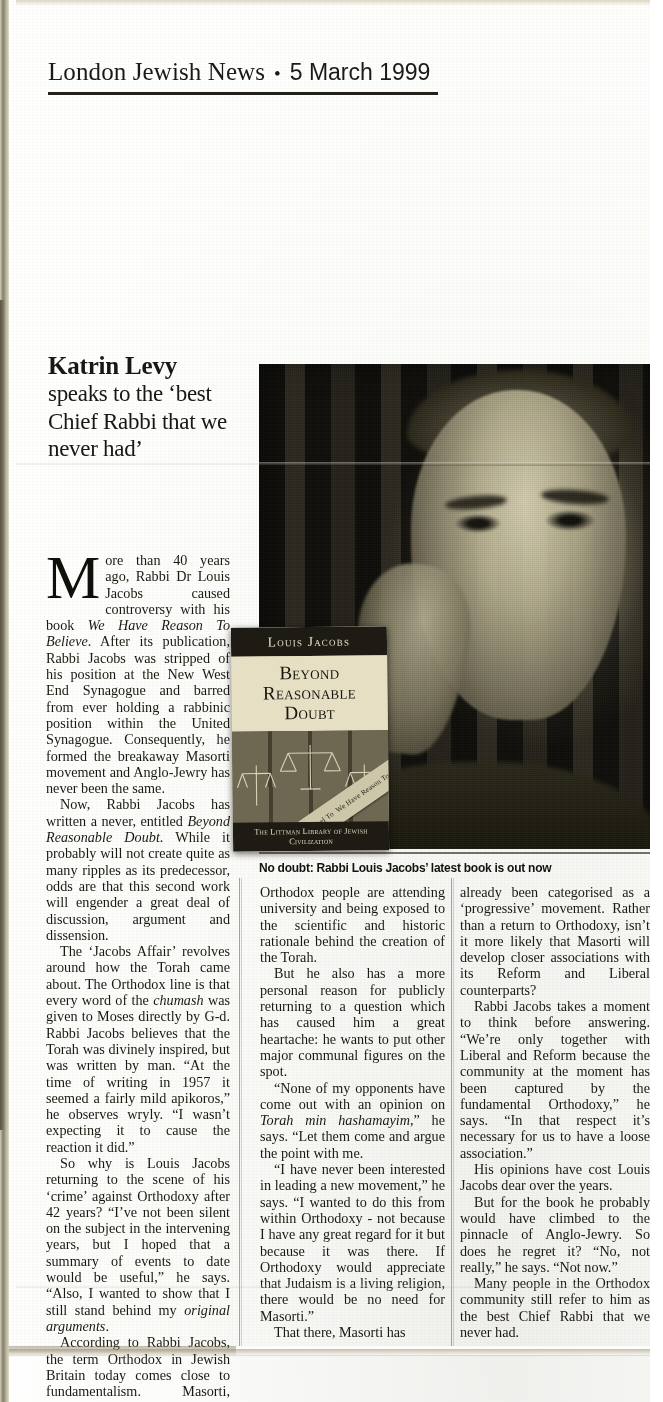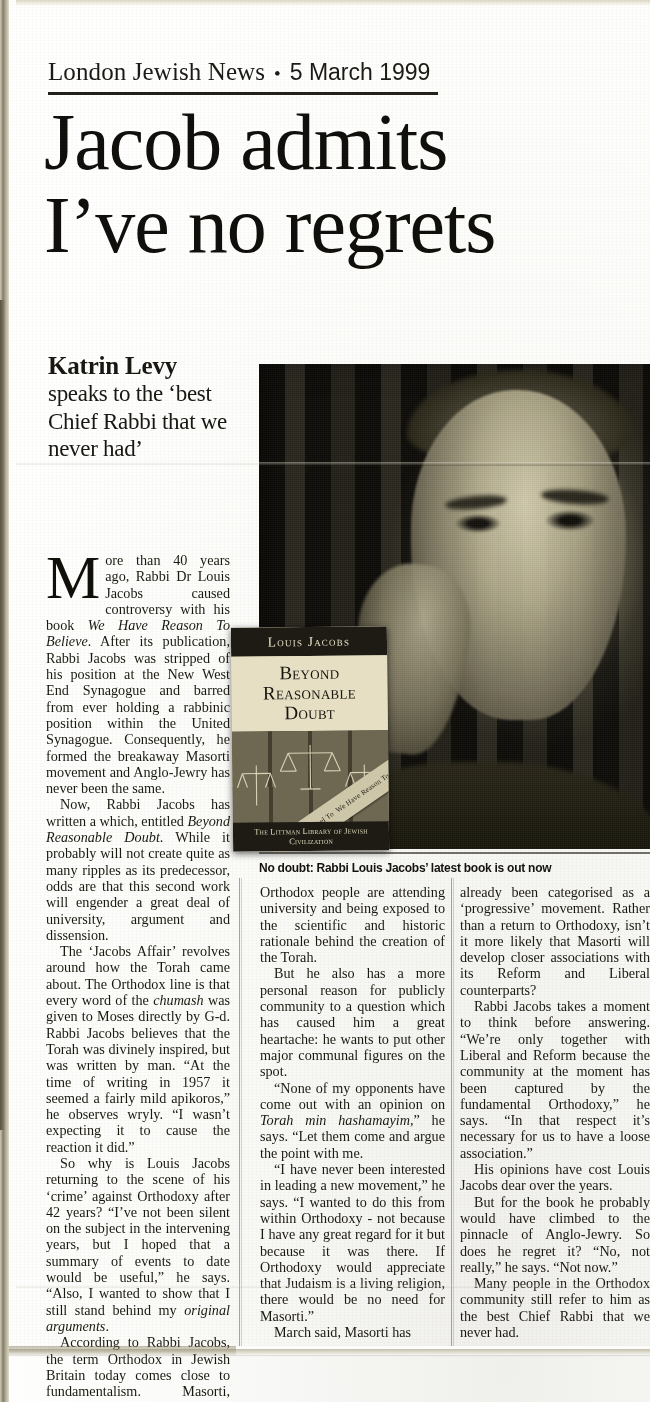--- a/index.html
+++ b/index.html
@@ -183,24 +183,20 @@
 
     <div id="masthead">
       <div class="mast-line">
         <span class="mast-title">London Jewish News</span>
         <span class="mast-dot">•</span>
         <span class="mast-date">5 March 1999</span>
       </div>
     </div>
     <div id="mast-rule"></div>
 
-    <div id="headline">
-      <div class="hl">Jacob admits</div>
-      <div class="hl hl2">I’ve no regrets</div>
-    </div>
 
     <div id="standfirst">
       <div class="name">Katrin Levy</div>
       <div class="blurb">speaks to the ‘best Chief Rabbi that we never had’</div>
     </div>
 
     <div id="photo">
       <div class="curtain"></div>
       <div class="hair"></div>
       <div class="face"></div>
@@ -256,31 +252,31 @@
     <div id="hr-caption"></div>
     <div id="caption">No doubt: Rabbi Louis Jacobs’ latest book is out now</div>
 
     <div class="vrule" id="vr1"></div>
     <div class="vrule" id="vr1b"></div>
     <div class="vrule" id="vr2"></div>
     <div class="vrule" id="vr2b"></div>
 
     <div class="col" id="col1">
         <p class="first"><span id="dropcap">M</span><span>ore than 40 years ago, Rabbi Dr Louis Jacobs caused controversy with his book </span><i>We Have Reason To Believe</i><span>. After its publication, Rabbi Jacobs was stripped of his position at the New West End Synagogue and barred from ever holding a rabbinic position within the United Synagogue. Consequently, he formed the breakaway Masorti movement and Anglo-Jewry has never been the same.</span></p>
-        <p><span>Now, Rabbi Jacobs has written a which, entitled </span><i>Beyond Reasonable Doubt</i><span>. While it probably will not create quite as many ripples as its predecessor, odds are that this second work will engender a great deal of university, argument and dissension.</span></p>
+        <p><span>Now, Rabbi Jacobs has written a never, entitled </span><i>Beyond Reasonable Doubt</i><span>. While it probably will not create quite as many ripples as its predecessor, odds are that this second work will engender a great deal of discussion, argument and dissension.</span></p>
         <p><span>The ‘Jacobs Affair’ revolves around how the Torah came about. The Orthodox line is that every word of the </span><i>chumash</i><span> was given to Moses directly by G-d. Rabbi Jacobs believes that the Torah was divinely inspired, but was written by man. “At the time of writing in 1957 it seemed a fairly mild apikoros,” he observes wryly. “I wasn’t expecting it to cause the reaction it did.”</span></p>
         <p><span>So why is Louis Jacobs returning to the scene of his ‘crime’ against Orthodoxy after 42 years? “I’ve not been silent on the subject in the intervening years, but I hoped that a summary of events to date would be useful,” he says. “Also, I wanted to show that I still stand behind my </span><i>original arguments</i><span>.</span></p>
         <p><span>According to Rabbi Jacobs, the term Orthodox in Jewish Britain today comes close to fundamentalism. Masorti, meanwhile, is meant to be the bastion of traditional Judaism.</span></p>
       </div>
     <div class="col" id="col2">
         <p class="first"><span>Orthodox people are attending university and being exposed to the scientific and historic rationale behind the creation of the Torah.</span></p>
-        <p><span>But he also has a more personal reason for publicly community to a question which has caused him a great heartache: he wants to put other major communal figures on the spot.</span></p>
+        <p><span>But he also has a more personal reason for publicly returning to a question which has caused him a great heartache: he wants to put other major communal figures on the spot.</span></p>
         <p><span>“None of my opponents have come out with an opinion on </span><i>Torah min hashamayim</i><span>,” he says. “Let them come and argue the point with me.</span></p>
         <p><span>“I have never been interested in leading a new movement,” he says. “I wanted to do this from within Orthodoxy - not because I have any great regard for it but because it was there. If Orthodoxy would appreciate that Judaism is a living religion, there would be no need for Masorti.”</span></p>
-        <p><span>March said, Masorti has</span></p>
+        <p><span>That there, Masorti has</span></p>
       </div>
     <div class="col" id="col3">
         <p class="first"><span>already been categorised as a ‘progressive’ movement. Rather than a return to Orthodoxy, isn’t it more likely that Masorti will develop closer associations with its Reform and Liberal counterparts?</span></p>
         <p><span>Rabbi Jacobs takes a moment to think before answering. “We’re only together with Liberal and Reform because the community at the moment has been captured by the fundamental Orthodoxy,” he says. “In that respect it’s necessary for us to have a loose association.”</span></p>
         <p><span>His opinions have cost Louis Jacobs dear over the years.</span></p>
         <p><span>But for the book he probably would have climbed to the pinnacle of Anglo-Jewry. So does he regret it? “No, not really,” he says. “Not now.”</span></p>
         <p><span>Many people in the Orthodox community still refer to him as the best Chief Rabbi that we never had.</span></p>
       </div>
 
     <div class="crease" style="top:462px"></div>

